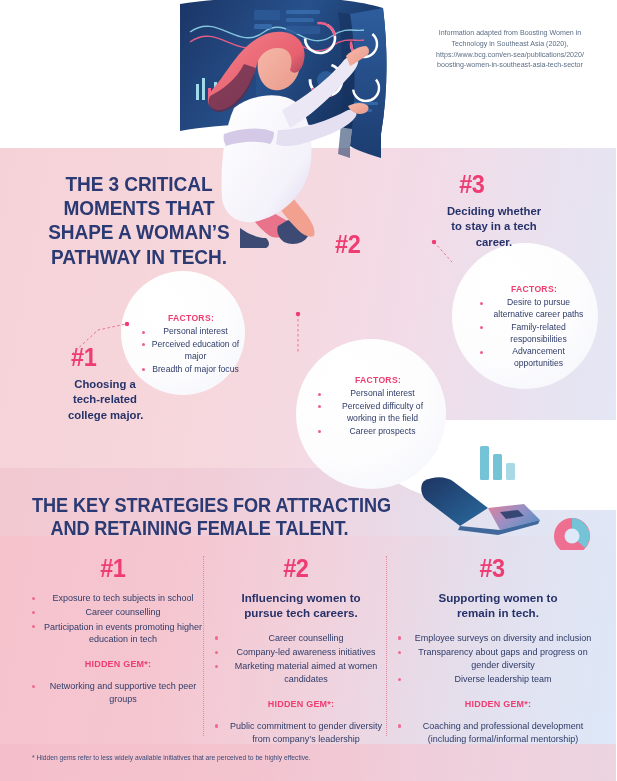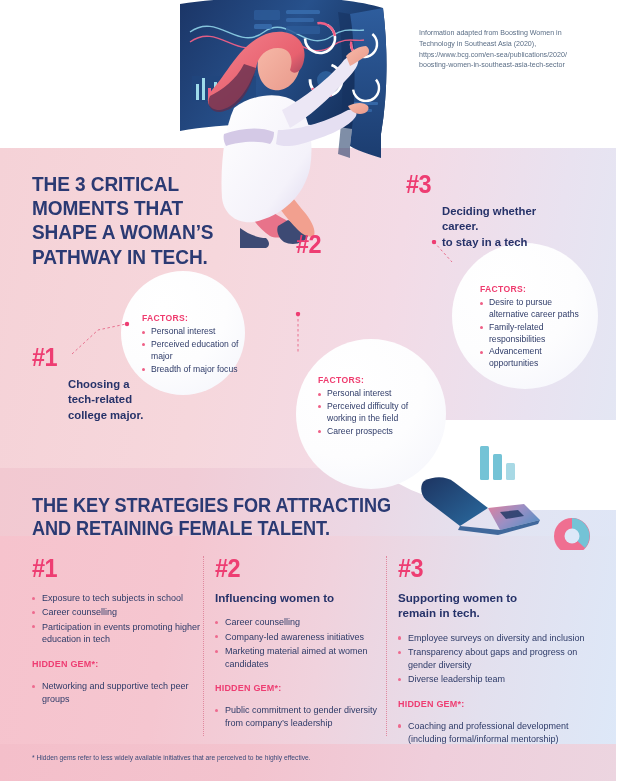--- a/index.html
+++ b/index.html
@@ -7,20 +7,21 @@
   html, body {
     width: 617px; height: 781px;
     font-family: "Liberation Sans", sans-serif;
     overflow: hidden;
     background: #ffffff;
   }
   #poster {
     position: relative;
     width: 616px; height: 781px;
     overflow: hidden;
+    text-align: center;
   }
 
   
   .band-top {
     position: absolute; left: 0; top: 0; width: 617px; height: 150px;
     background: #ffffff;
   }
   .band-pink {
     position: absolute; left: 0; top: 148px; width: 617px; height: 322px;
     background: linear-gradient(100deg, #f5d2d7 0%, #f6d7dc 35%, #f3dbe6 62%, #e9e2f0 85%, #e3e7f4 100%);
@@ -322,22 +323,22 @@
       <li>Personal interest</li>
       <li>Perceived difficulty of working in the field</li>
       <li>Career prospects</li>
     </ul>
   </div>
 
   <div class="moment" id="moment-3">
     <div class="num">#3</div>
     <div class="desc">
       <span class="ln">Deciding whether</span>
+      <span class="ln">to stay in a tech</span>
       <span class="ln">career.</span>
-      <span class="ln">to stay in a tech</span>
     </div>
   </div>
   <div class="factors" id="factors-3">
     <div class="f-title">FACTORS:</div>
     <ul>
       <li>Desire to pursue alternative career paths</li>
       <li>Family-related responsibilities</li>
       <li>Advancement opportunities</li>
     </ul>
   </div>
@@ -394,20 +395,21 @@
       <ul>
         <li>Networking and supportive tech peer groups</li>
       </ul>
     </div>
   </div>
 
   <div class="strategy" id="strategy-2">
     <div class="num">#2</div>
     <div class="sub">
       <span class="ln">Influencing women to</span>
+      <span class="ln">pursue tech careers.</span>
     </div>
     <ul>
       <li>Career counselling</li>
       <li>Company-led awareness initiatives</li>
       <li>Marketing material aimed at women candidates</li>
     </ul>
     <div class="gem">
       <div class="gem-title">HIDDEN GEM*:</div>
       <ul>
         <li>Public commitment to gender diversity from company’s leadership</li>

